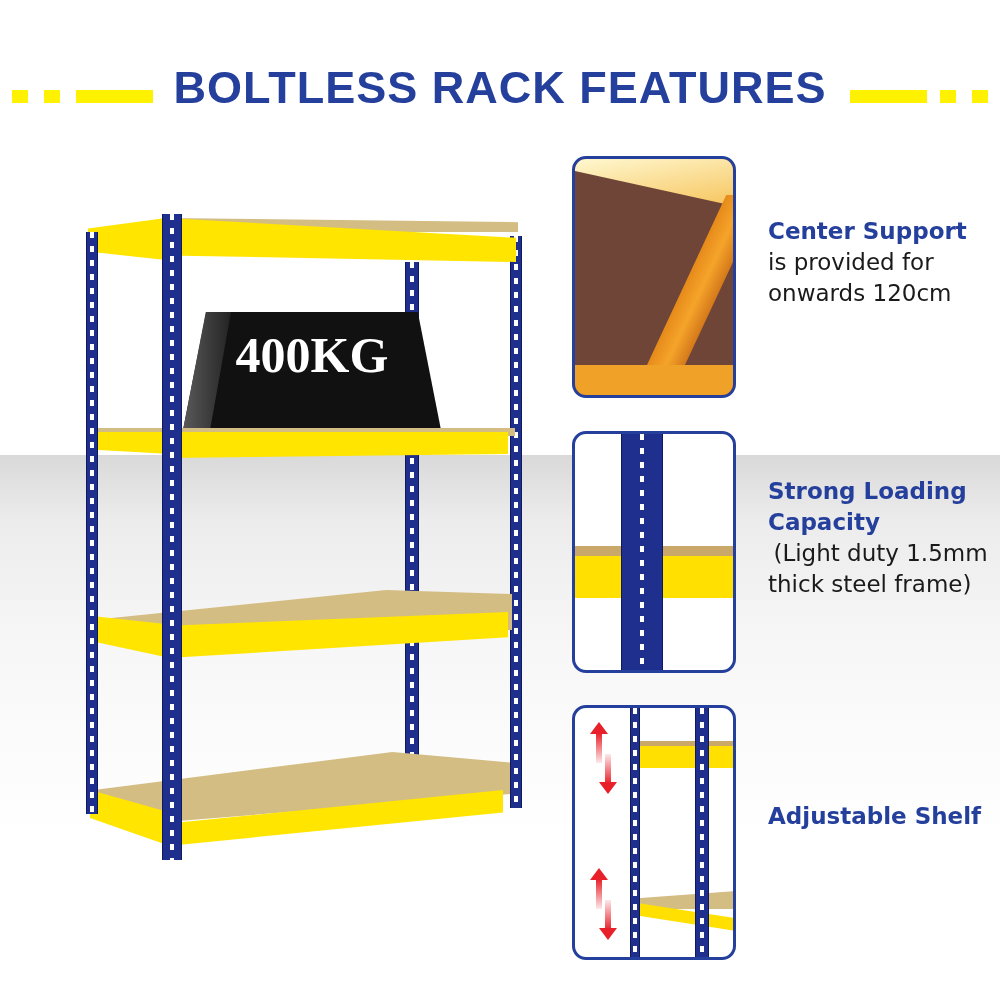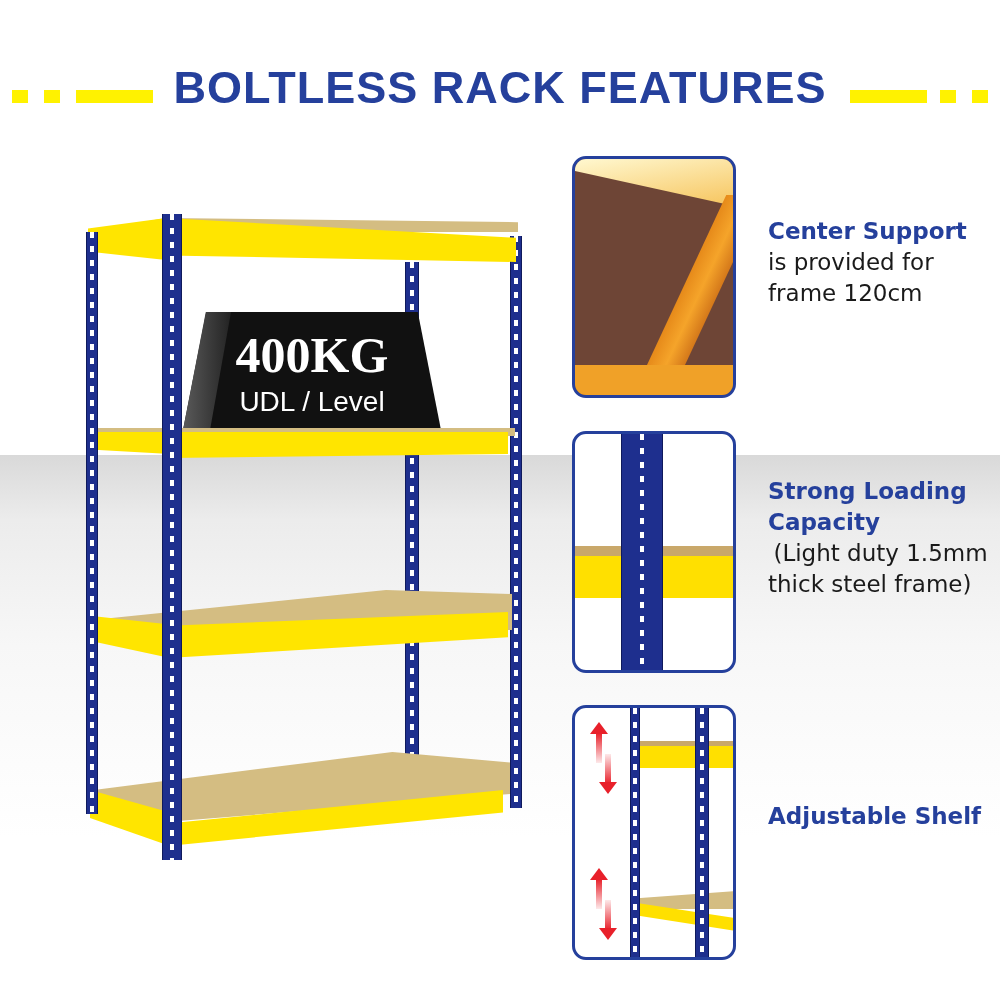--- a/index.html
+++ b/index.html
@@ -88,21 +88,20 @@
   <div class="post" style="left:405px;top:262px;width:14px;height:520px;"></div>
   <div class="post" style="left:510px;top:236px;width:12px;height:572px;"></div>
 
   <div class="shelf-top" style="left:88px;top:218px;width:430px;height:14px;clip-path:polygon(18% 0,100% 30%,100% 100%,0 100%);"></div>
   <div class="shelf-front" style="left:88px;top:218px;width:78px;height:42px;clip-path:polygon(0 25%,100% 0,100% 100%,0 80%);"></div>
   <div class="shelf-front" style="left:166px;top:218px;width:350px;height:44px;clip-path:polygon(0 0,100% 45%,100% 100%,0 85%);"></div>
 
   <div class="weight"></div>
   <div class="weight-shine"></div>
   <div class="weight-main">400KG</div>
-  <div class="weight-sub">UDL / Level</div>
 
   <div class="shelf-top" style="left:90px;top:428px;width:425px;height:8px;"></div>
   <div class="shelf-front" style="left:90px;top:432px;width:80px;height:22px;clip-path:polygon(0 0,100% 0,100% 100%,0 80%);"></div>
   <div class="shelf-front" style="left:168px;top:432px;width:340px;height:26px;clip-path:polygon(0 0,100% 0,100% 85%,0 100%);"></div>
 
   <div class="shelf-top" style="left:92px;top:590px;width:420px;height:40px;clip-path:polygon(0 75%,70% 0,100% 10%,100% 100%,0 100%);"></div>
   <div class="shelf-front" style="left:92px;top:616px;width:78px;height:42px;clip-path:polygon(0 0,100% 20%,100% 100%,0 60%);"></div>
   <div class="shelf-front" style="left:168px;top:612px;width:340px;height:46px;clip-path:polygon(0 30%,100% 0,100% 55%,0 100%);"></div>
 
   <div class="shelf-top" style="left:90px;top:752px;width:420px;height:70px;clip-path:polygon(0 55%,72% 0,100% 15%,100% 60%,18% 100%,0 90%);"></div>
@@ -114,21 +113,21 @@
 </div>
 
 <div class="card card-1">
   <div style="position:absolute;left:0;top:0;width:164px;height:48px;background:linear-gradient(170deg,#fff8d0 0%,#f6c35a 100%);clip-path:polygon(0 0,100% 0,100% 100%,0 25%);"></div>
   <div style="position:absolute;left:20px;top:36px;width:38px;height:200px;background:linear-gradient(90deg,#e68a1a,#f5a42a,#d4781a);transform:skewX(-25deg);transform-origin:bottom left;left:58px;"></div>
   <div style="position:absolute;left:0;bottom:0;width:164px;height:30px;background:#f0a128;"></div>
 </div>
 <div class="feat-text f1">
   <span class="feat-title">Center Support</span>
   <span style="display:block;">is provided for</span>
-  <span style="display:block;">frame 120cm</span>
+  <span style="display:block;">onwards 120cm</span>
 </div>
 
 <div class="card card-2">
   <div style="position:absolute;left:0;top:112px;width:160px;height:10px;background:#c9a86a;"></div>
   <div style="position:absolute;left:0;top:122px;width:160px;height:42px;background:#ffe000;"></div>
   <div class="post" style="left:46px;top:0;width:42px;height:240px;"></div>
 </div>
 <div class="feat-text f2">
   <span class="feat-title">Strong Loading</span>
   <span class="feat-title">Capacity</span>

